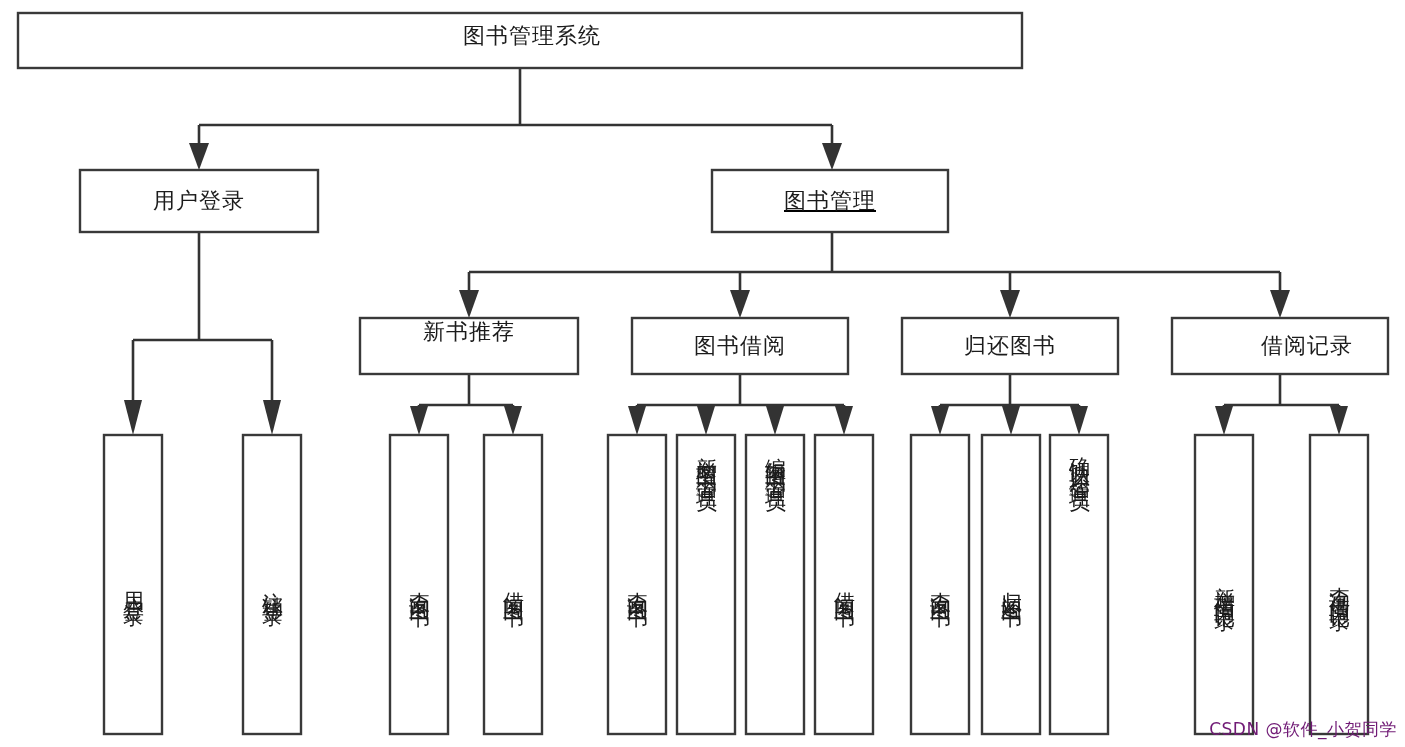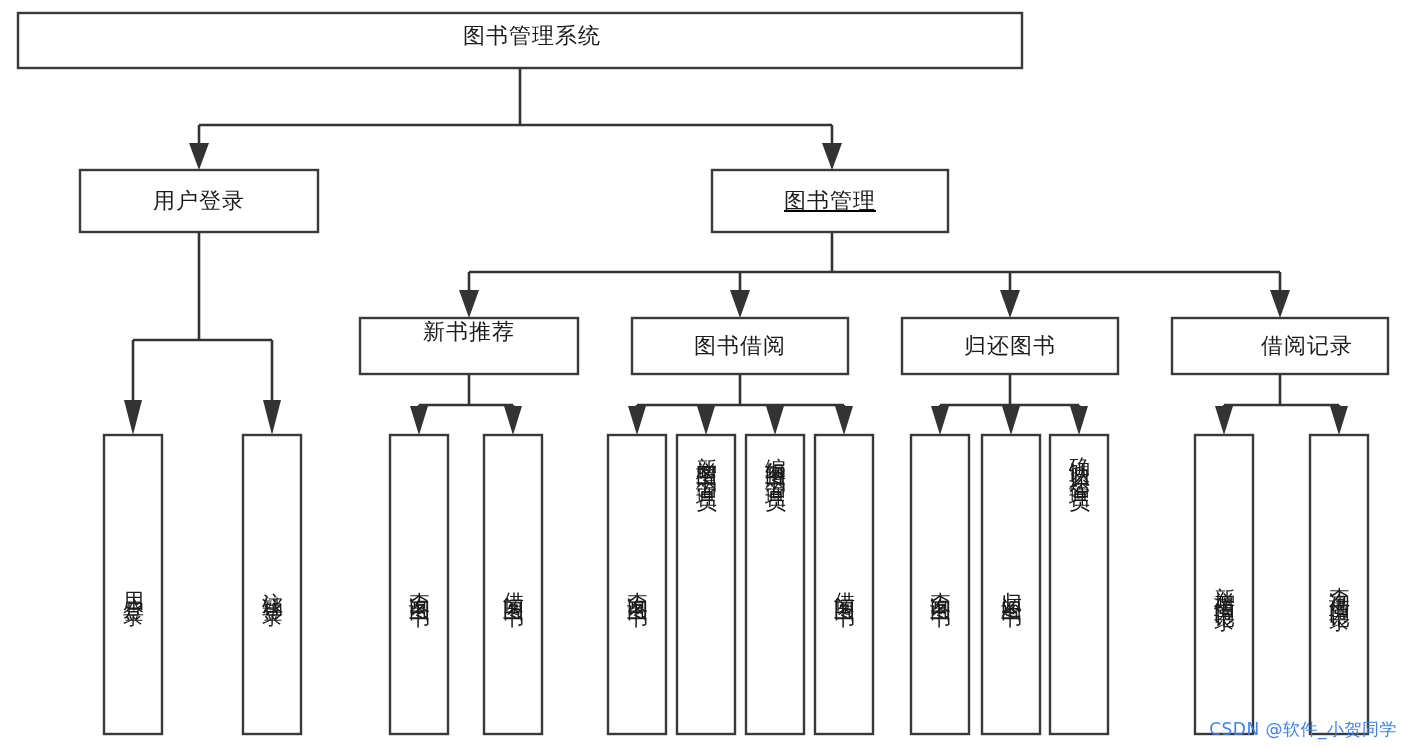--- a/index.html
+++ b/index.html
@@ -77,21 +77,21 @@
     color: #1b1b1b;
     letter-spacing: 1px;
     white-space: nowrap;
   }
   #watermark {
     position: absolute;
     right: 8px;
     bottom: 6px;
     font-family: "DejaVu Sans", "Liberation Sans", sans-serif;
     font-size: 17px;
-    color: #3b82f6;
+    color: #701a75;
     letter-spacing: 0.5px;
     white-space: nowrap;
   }
 </style>
 </head>
 <body>
 
 <div id="diagram-root">
 
   <svg id="tree" viewBox="0 0 1405 747">

